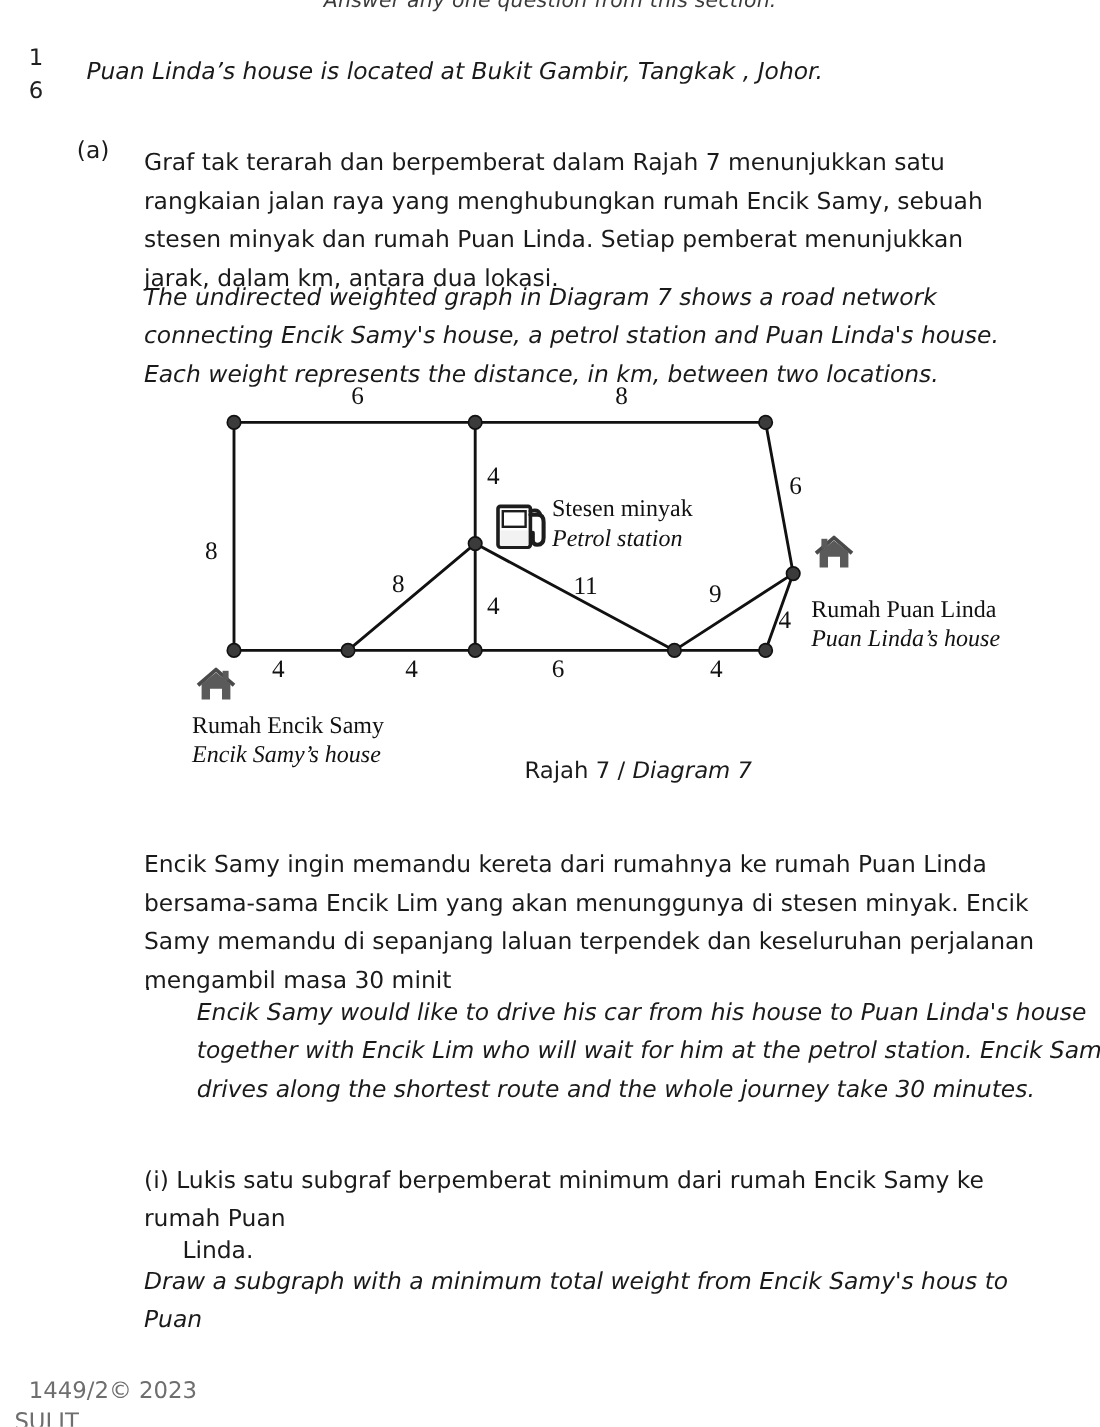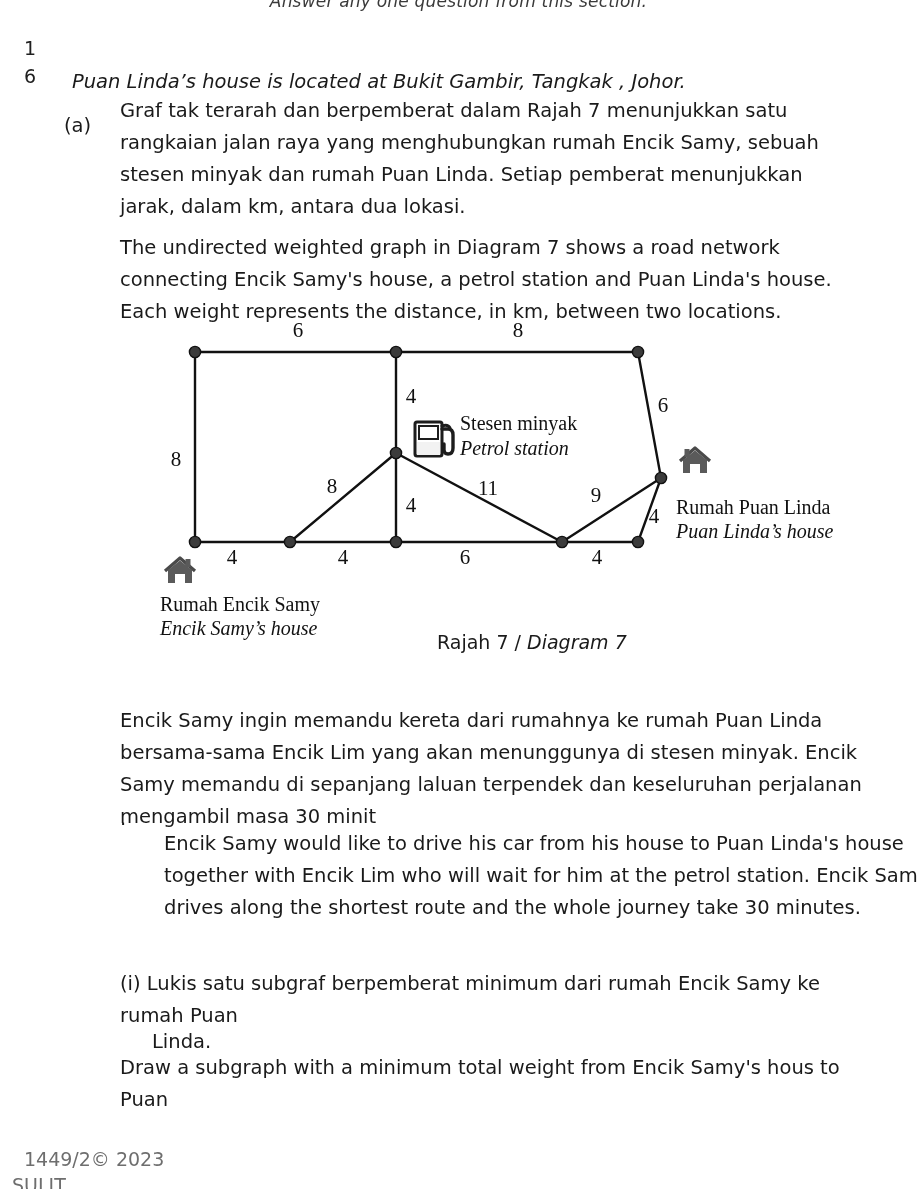--- a/index.html
+++ b/index.html
@@ -50,38 +50,38 @@
 
   .line-my, .line-en {
     position: absolute;
     font-size: 19.5px;
     line-height: 28px;
     white-space: nowrap;
   }
   .line-en { font-style: italic; }
 
   .stmt-my { left: 72px; top: 34px; }
-  .stmt-en { left: 72px; top: 68px; }
+  .stmt-en { left: 72px; top: 46px; }
 
   .para {
     position: absolute;
     font-size: 19.5px;
     line-height: 32px;
     color: #1a1a1a;
   }
-  .para.it { }
+  .para.it { font-style: italic; }
 
   .marker-a {
     position: absolute;
     left: 64px; top: 110px;
     font-size: 19.5px;
     line-height: 32px;
   }
 
-  .p-a-my   { left: 120px; top: 95px; width: 740px; }
+  .p-a-my   { left: 120px; top: 120px; width: 740px; }
   .p-a-en   { left: 120px; top: 232px; width: 740px; }
   .p-b-my   { left: 120px; top: 688px; width: 760px; margin-top: 17px; }
   .p-dot    { left: 120px; top: 808px; width: 760px; font-size: 19.5px; line-height: 22px;}
   .p-b-en   { left: 120px; top: 828px; width: 770px; margin-left: 44px; }
   .p-i-my   { left: 120px; top: 968px; width: 760px; }
   .p-i-my2  { left: 152px; top: 1026px; width: 760px; }
   .p-i-en   { left: 120px; top: 1052px; width: 770px; }
 
   .caption {
     position: absolute;

